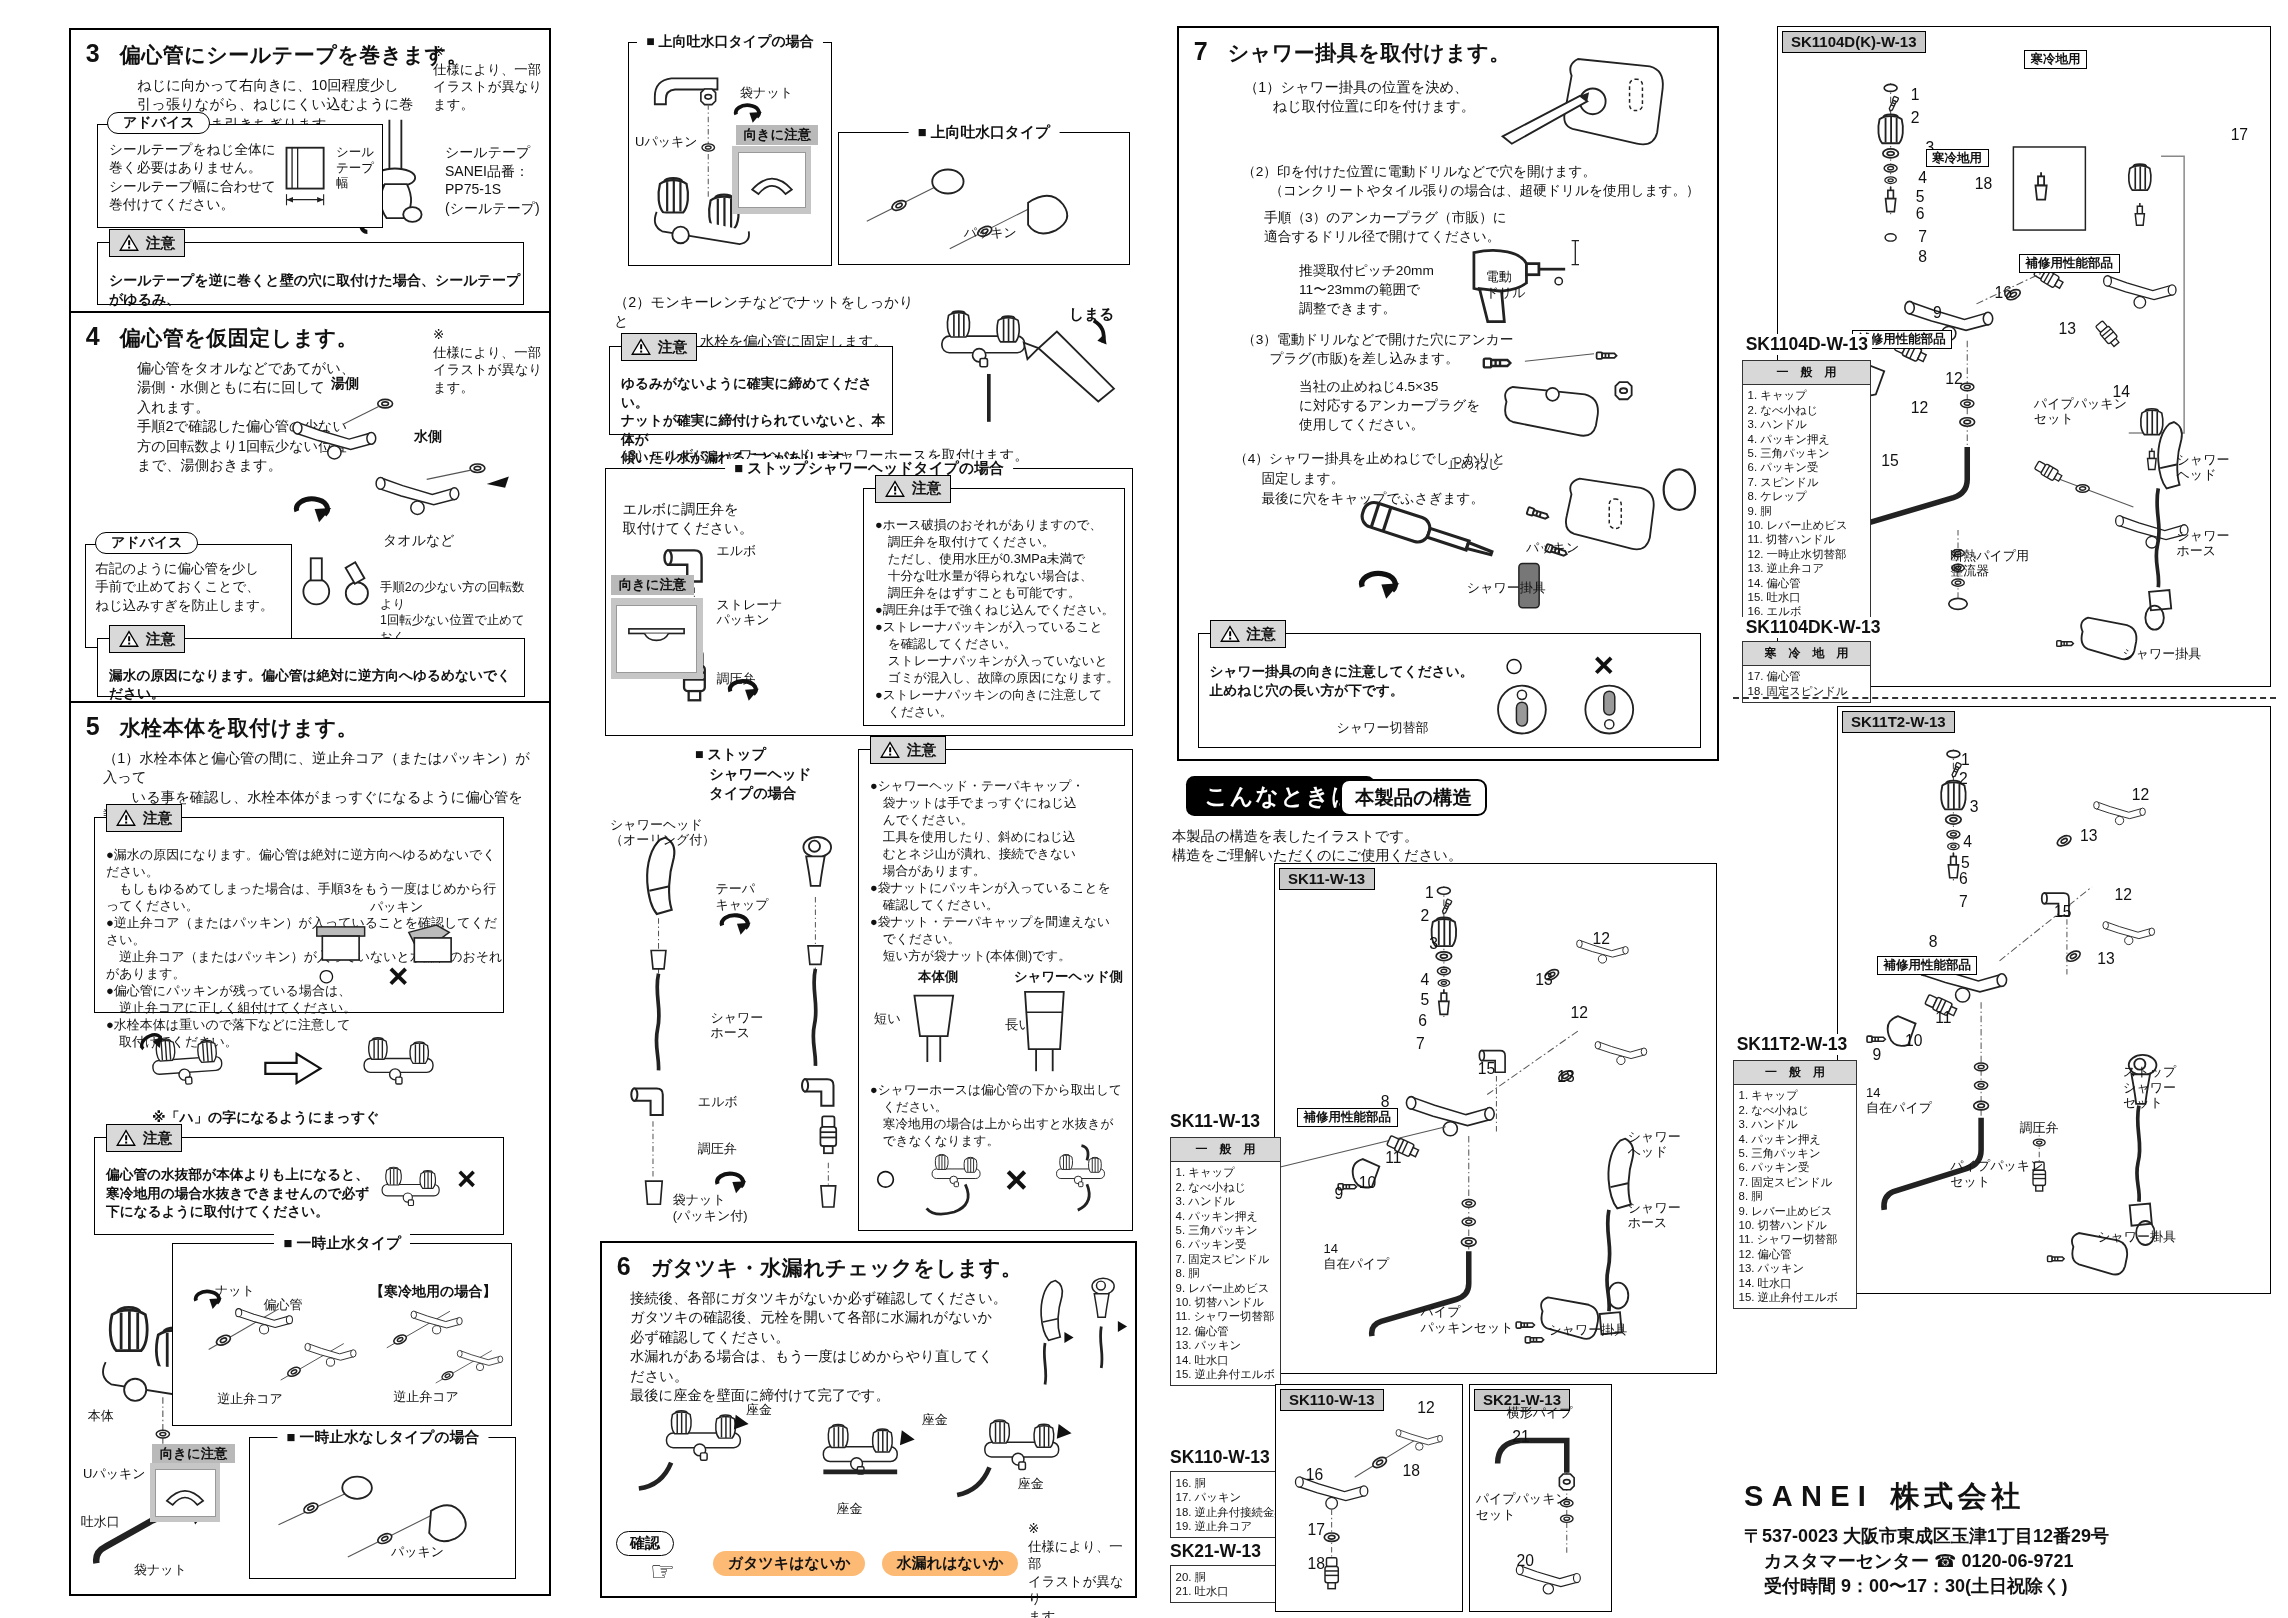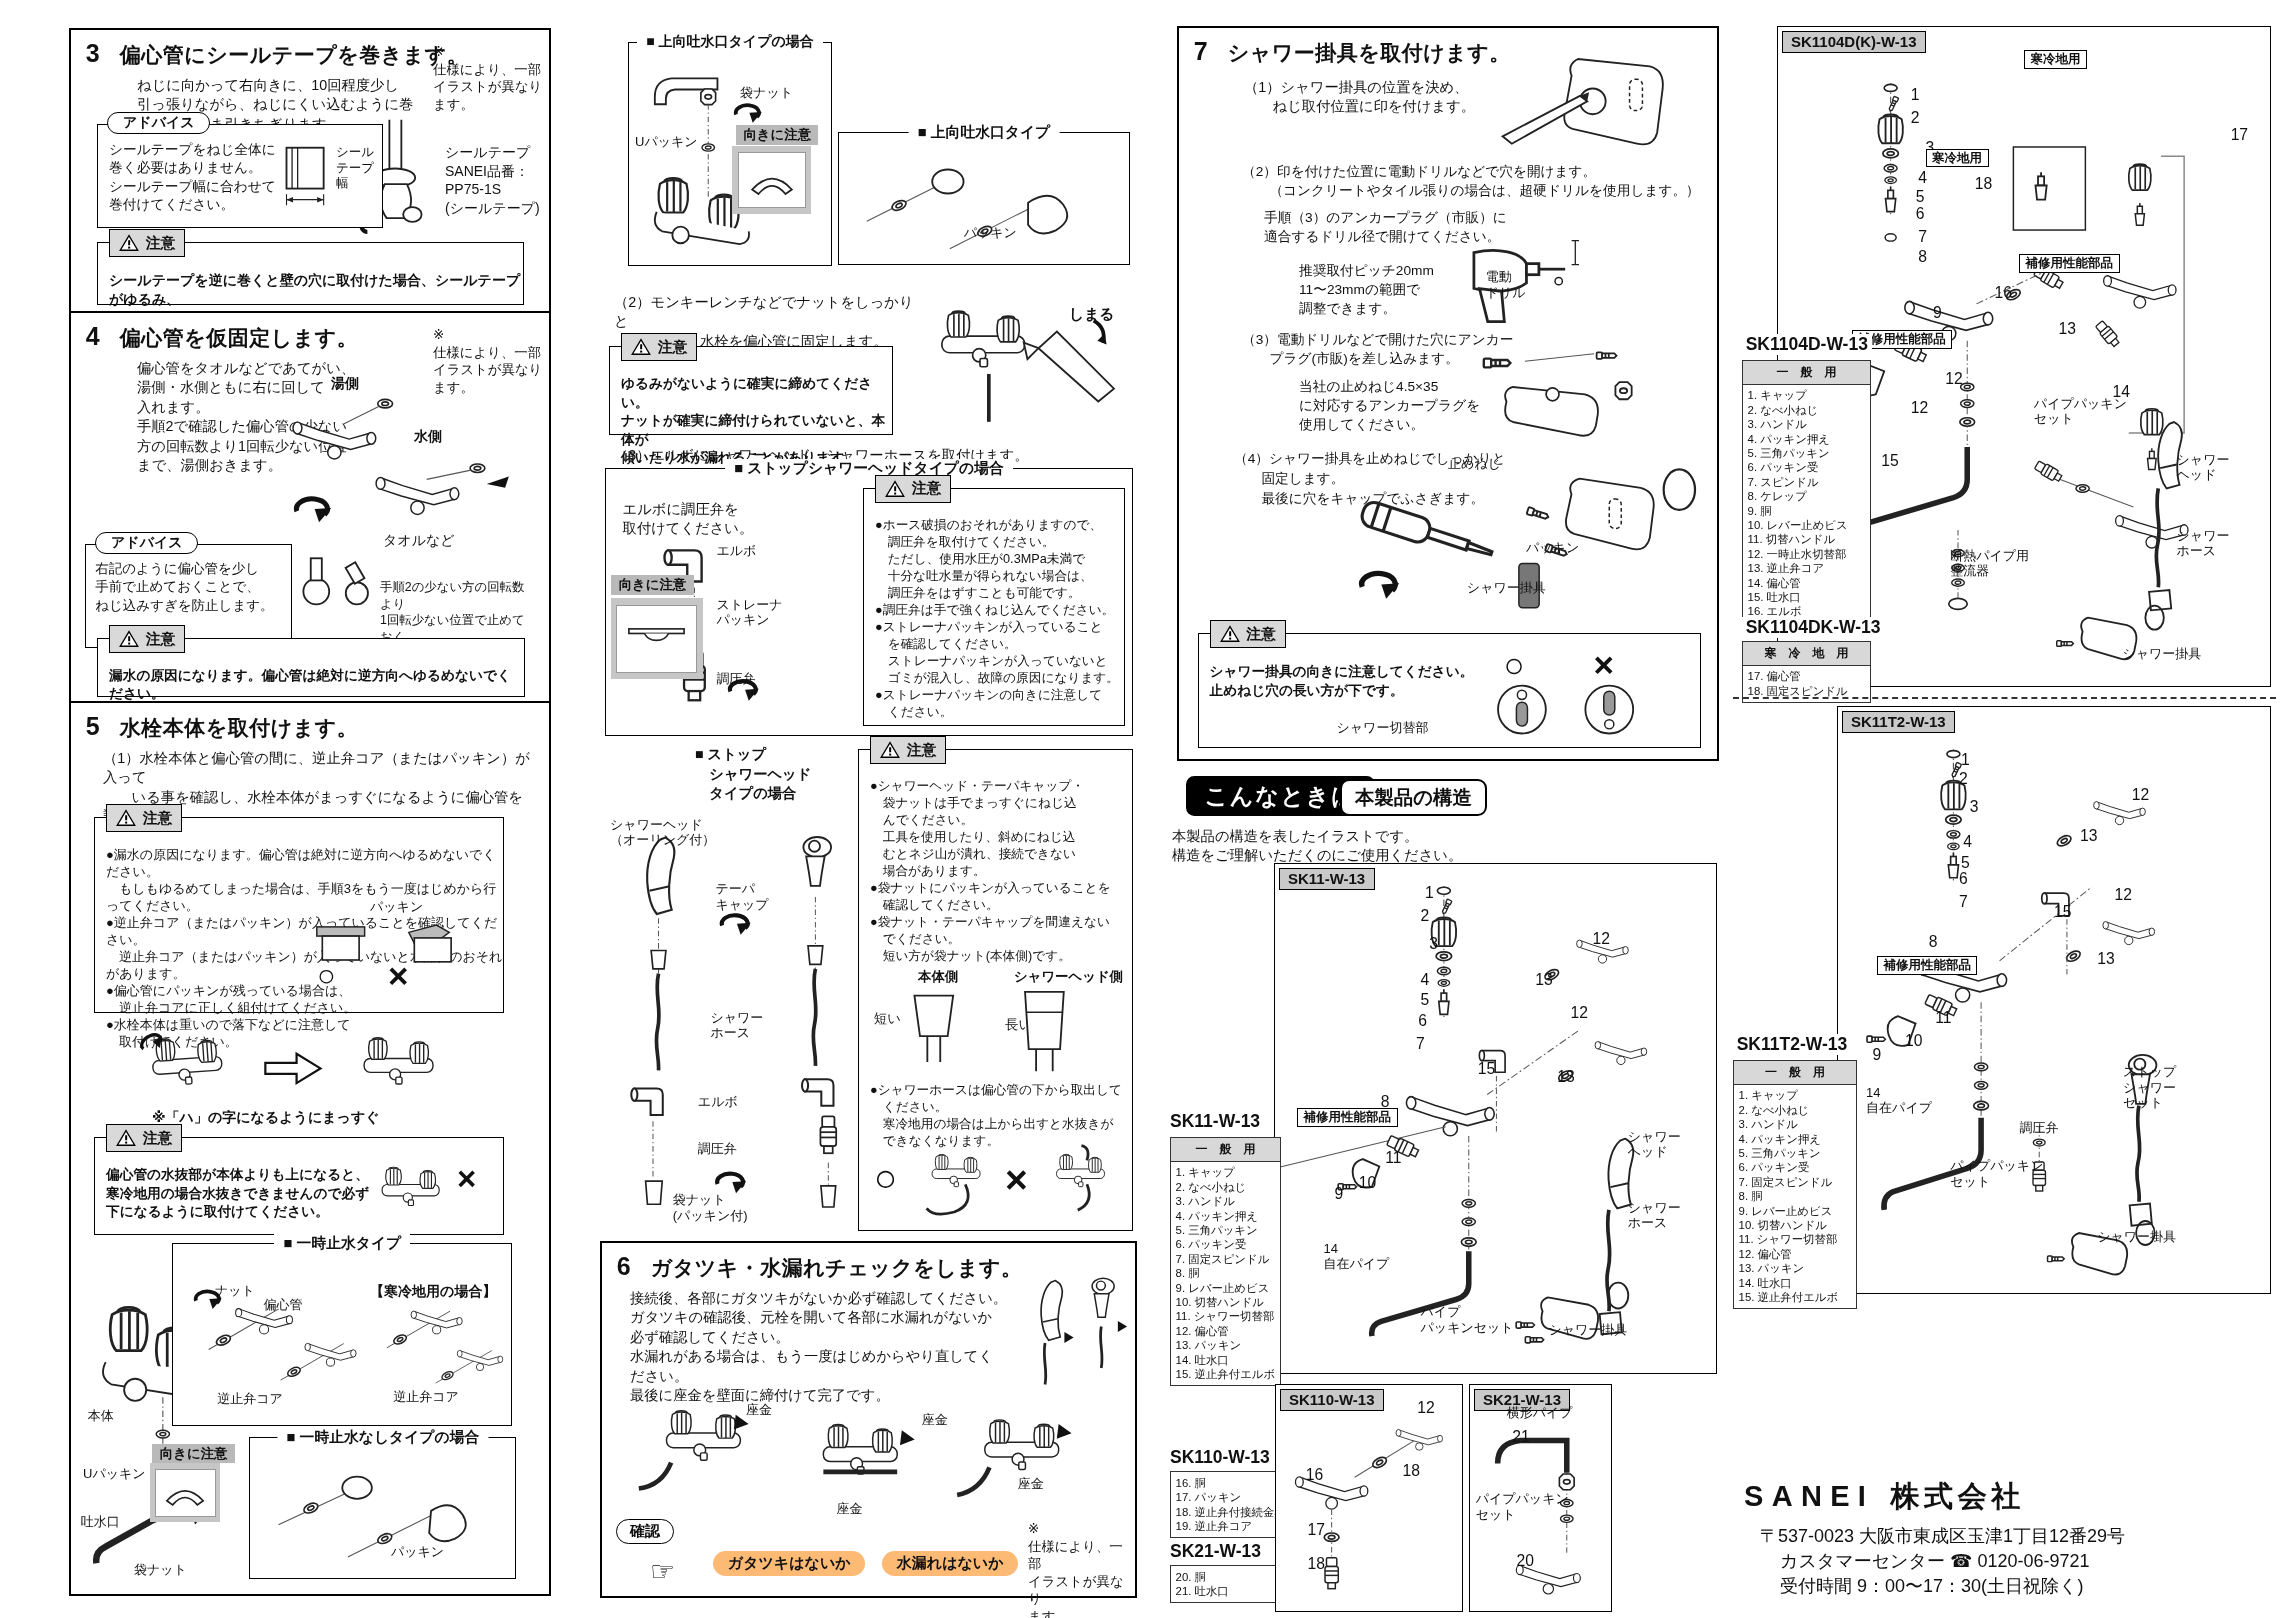--- a/index.html
+++ b/index.html
@@ -44,21 +44,21 @@
   .okpill{border:1.8px solid #000;border-radius:922px;background:#fff;padding:1.8px 13px;font-size:15px;font-weight:bold;}
   .blackpill{background:#000;color:#fff;border-radius:8.3px;padding:4.6px 18.5px;font-size:23px;font-weight:bold;letter-spacing:1.8px;}
   .outlinebox{border:2.3px solid #000;border-radius:9.2px;padding:2.8px 13px;font-size:19.4px;font-weight:bold;background:#fff;}
   .okng{font-weight:bold;}
   .muki-panel{position:absolute;background:#c6c6c6;display:flex;align-items:center;justify-content:center;}
   .muki-inner{background:#fff;border:0.9px solid #999;display:flex;align-items:center;justify-content:center;}
   .dashline{position:absolute;border-top:2.3px dashed #333;}
   svg.sk{position:absolute;overflow:visible;}
   .footer-co{font-size:29px;font-weight:bold;letter-spacing:8.3px;}
   .footer-co .co-jp{letter-spacing:4.6px;}
-  .footer-line{font-size:18px;line-height:25px;font-weight:400;margin-left:16px;}
+  .footer-line{font-size:18px;line-height:25px;font-weight:700;}
 </style>
 </head>
 <body>
 
 <div id="page">
 
 <svg width="0" height="0" style="position:absolute" aria-hidden="true">
 <defs>
 <g id="gk" stroke="#222" stroke-width="2" fill="#fff">
   <ellipse cx="0" cy="-15" rx="8" ry="3.2"></ellipse>
@@ -614,21 +614,21 @@
     <use href="#gfa" transform="translate(430,55) scale(0.8)"></use>
     <path d="M395,75 Q385,100 360,105" fill="none" stroke="#222" stroke-width="5"></path>
     <path d="M120,18 l14,10 -16,6 Z M300,35 l14,10 -16,6 Z M470,28 l14,10 -16,6 Z" fill="#111"></path>
   </svg>
   <div class="abs" style="left:0;top:0;width:100%;height:100%;">
         <span class="callout" style="left: 27%; top: 45%;">座金</span>
         <span class="callout" style="left: 60%; top: 48%;">座金</span>
         <span class="callout" style="left: 44%; top: 73%;">座金</span>
         <span class="callout" style="left: 78%; top: 66%;">座金</span>
       </div>
-  <div class="abs okpill" style="left:14px;top:276px;">確認</div>
+  <div class="abs okpill" style="left:14px;top:288px;">確認</div>
   <div class="abs" style="left:48px;top:312px;font-size:28px;">☞</div>
   <div class="abs" style="left:111px;top:308px;display:flex;gap:16.6px;">
         <span class="pill">ガタツキはないか</span>
         <span class="pill">水漏れはないか</span>
       </div>
   <div class="abs jp note" style="left:426px;top:277px;width:106px;">※
 仕様により、一部
 イラストが異なり
 ます。</div>
 </section>

